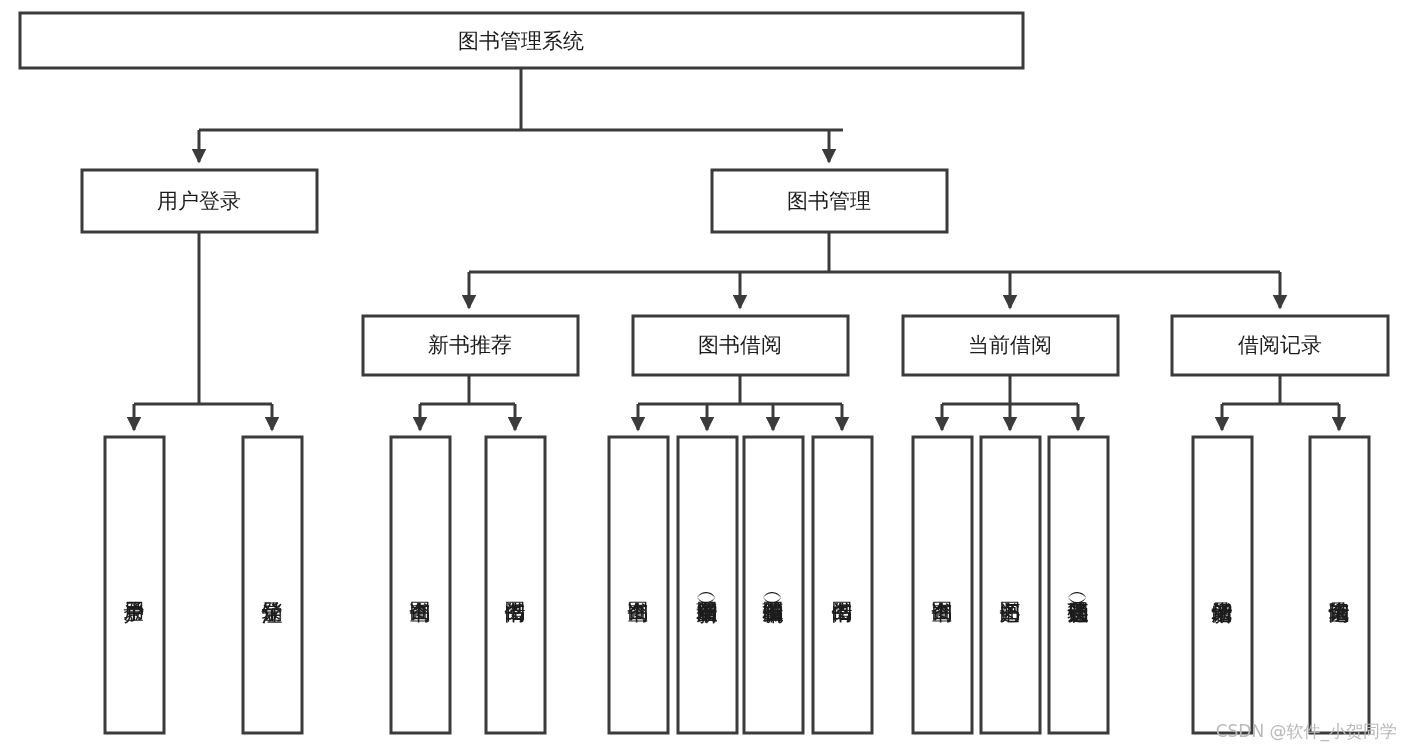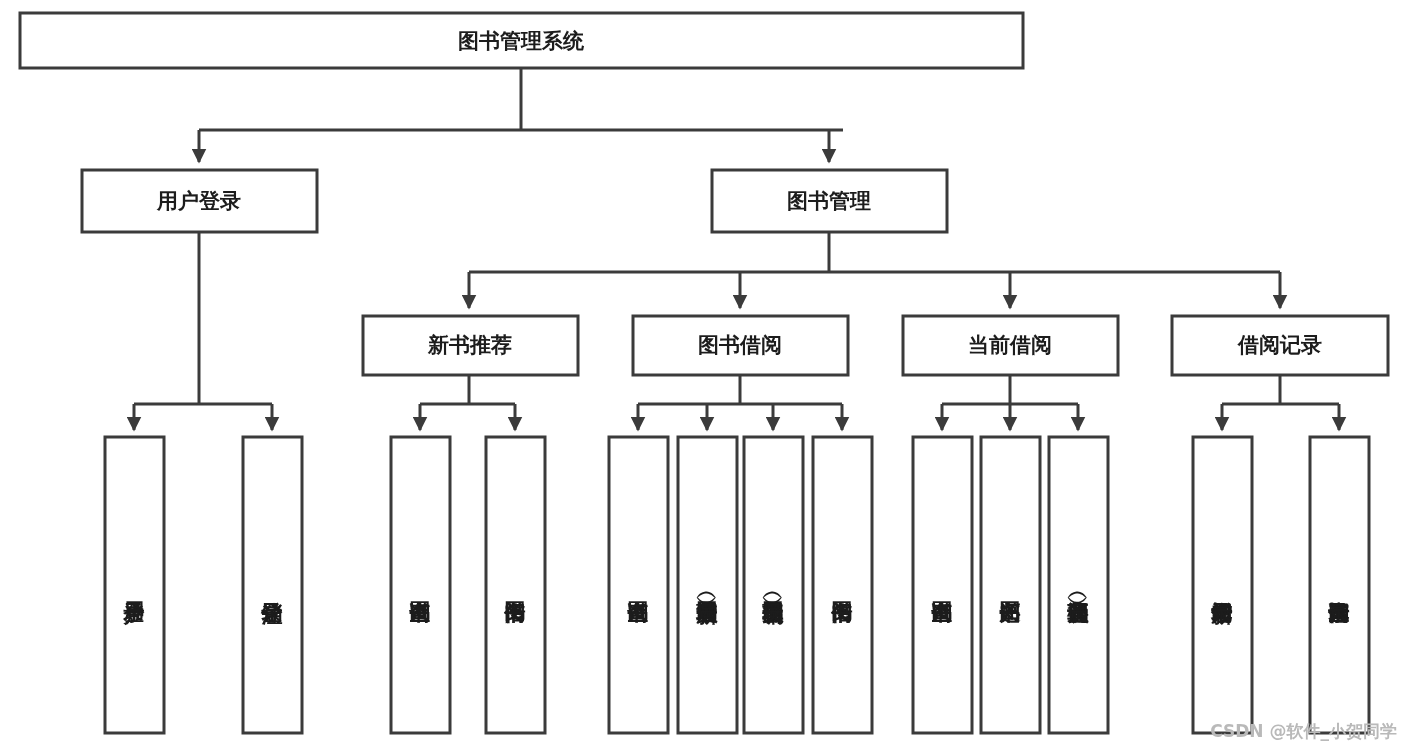--- a/index.html
+++ b/index.html
@@ -2,21 +2,21 @@
 <html><head>
 <meta charset="utf-8">
 <style>
   html,body{margin:0;padding:0;}
   body{
     width:1405px;height:747px;
     background:#ffffff;
     font-family:"DejaVu Sans","Liberation Sans",sans-serif;
     overflow:hidden;
   }
-  #diagram-root{position:relative;width:1405px;height:747px;font-weight:bold;}
+  #diagram-root{position:relative;width:1405px;height:747px;}
   svg#tree{position:absolute;left:0;top:0;width:1405px;height:747px;}
   .node-box{fill:#ffffff;stroke:#3b3b3b;stroke-width:3;}
   .edge{stroke:#3b3b3b;stroke-width:3;fill:none;}
   .node-label{
     font-family:"DejaVu Sans","Liberation Sans",sans-serif;
     fill:#1c1c1c;font-size:21px;
     text-anchor:middle;dominant-baseline:middle;
   }
   .leaf-label{
     font-family:"DejaVu Sans","Liberation Sans",sans-serif;

